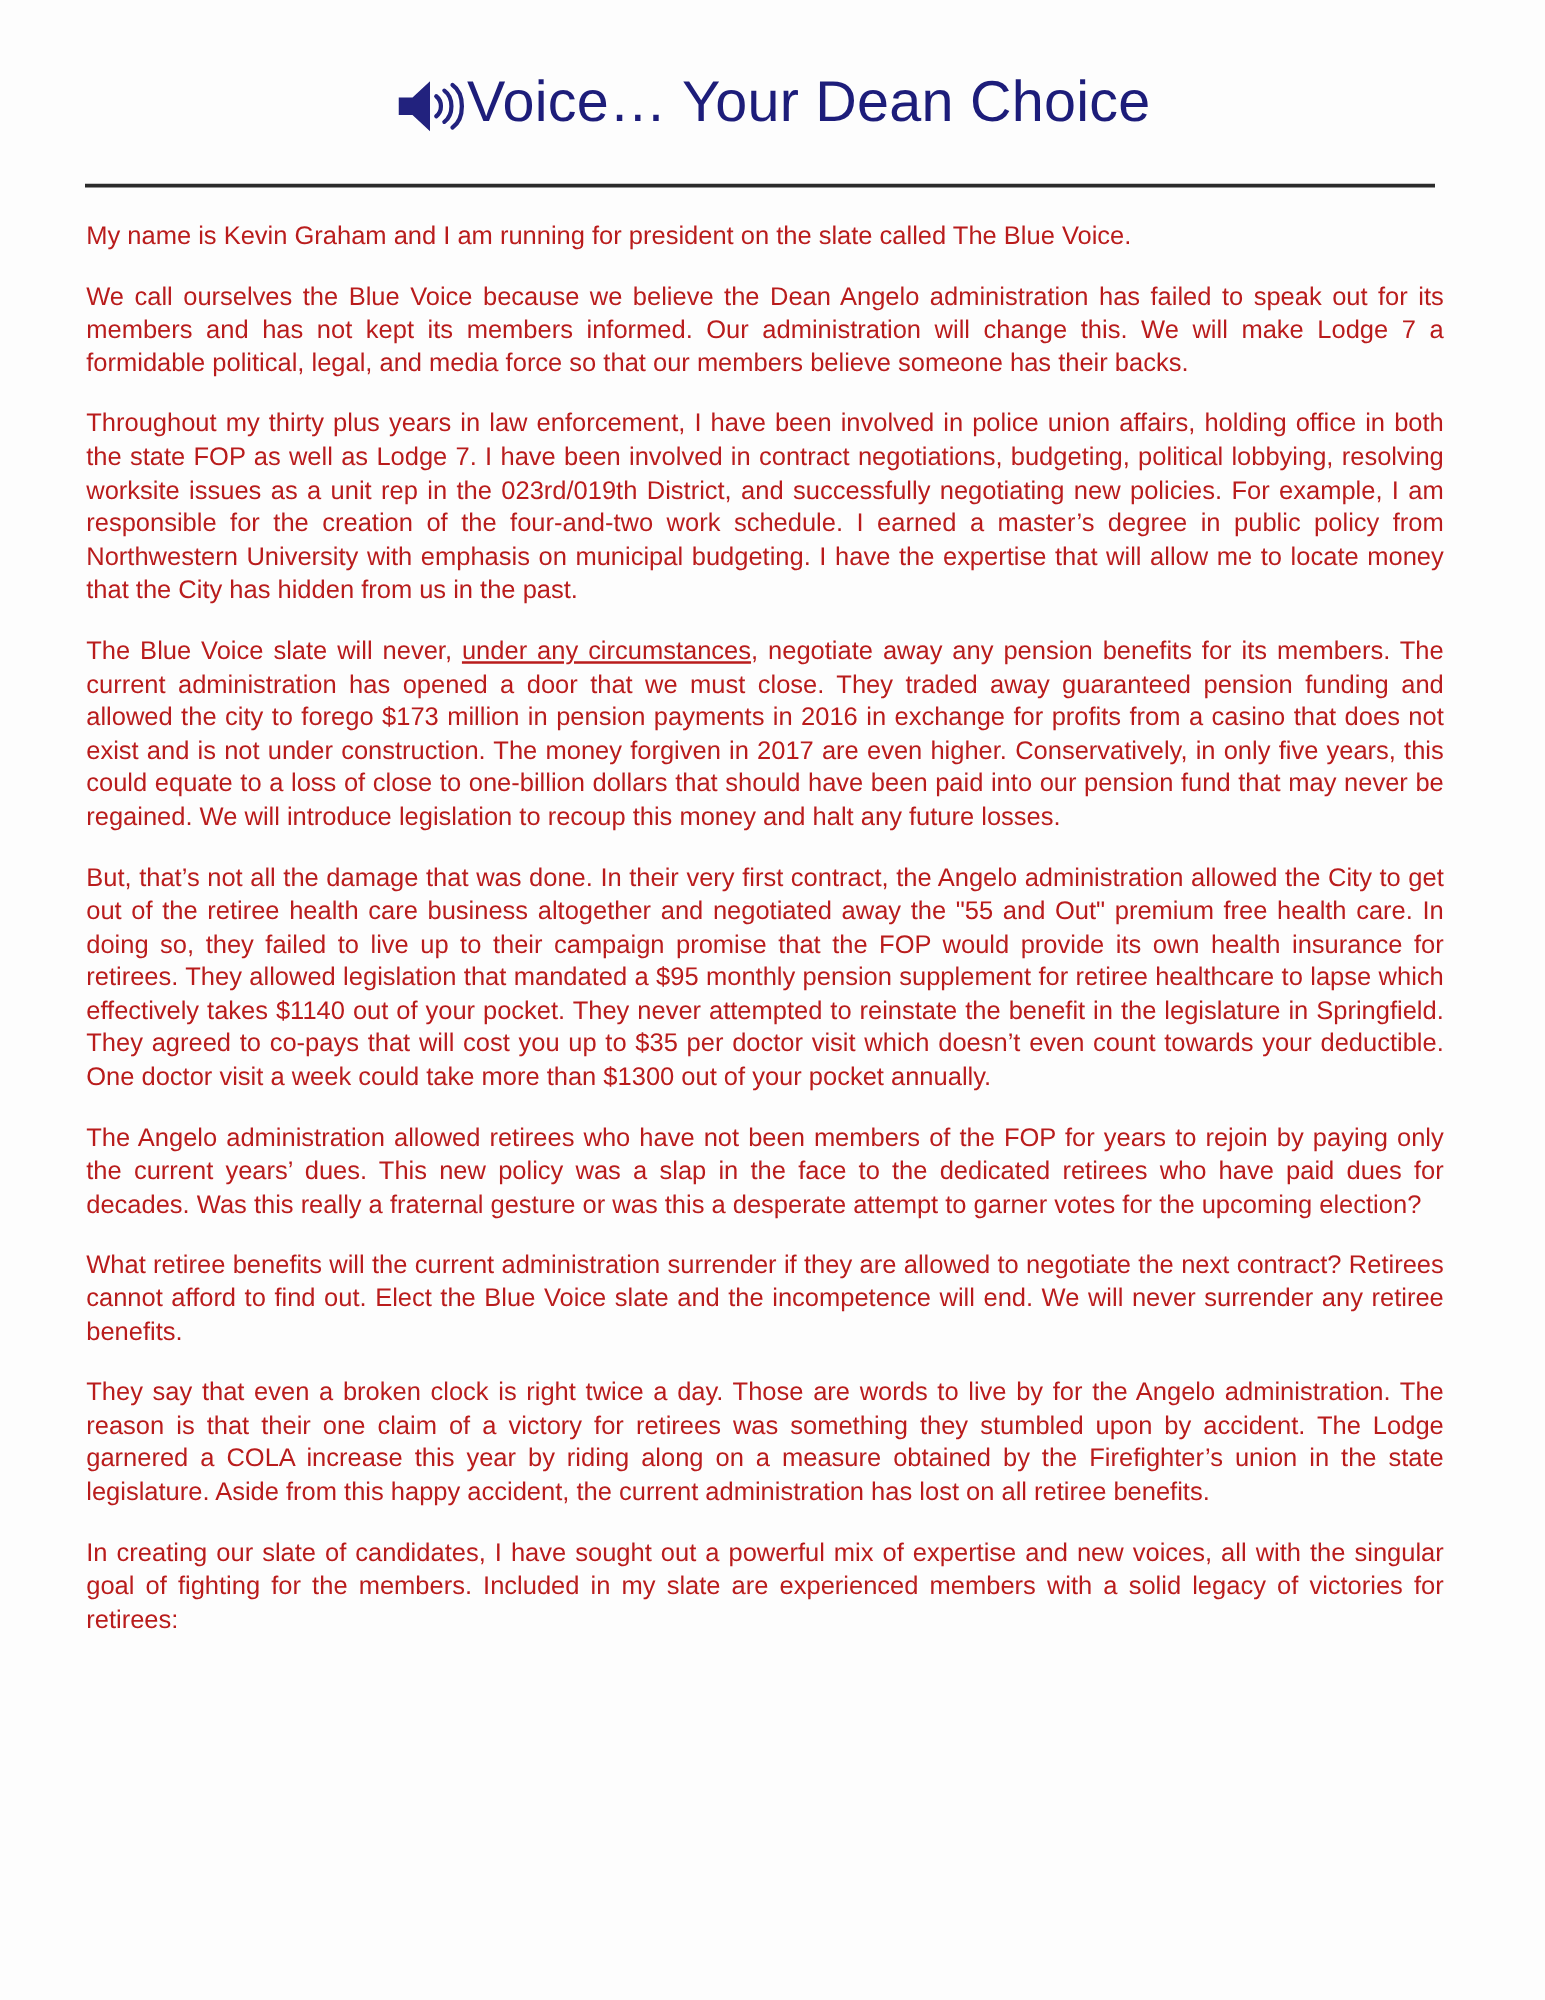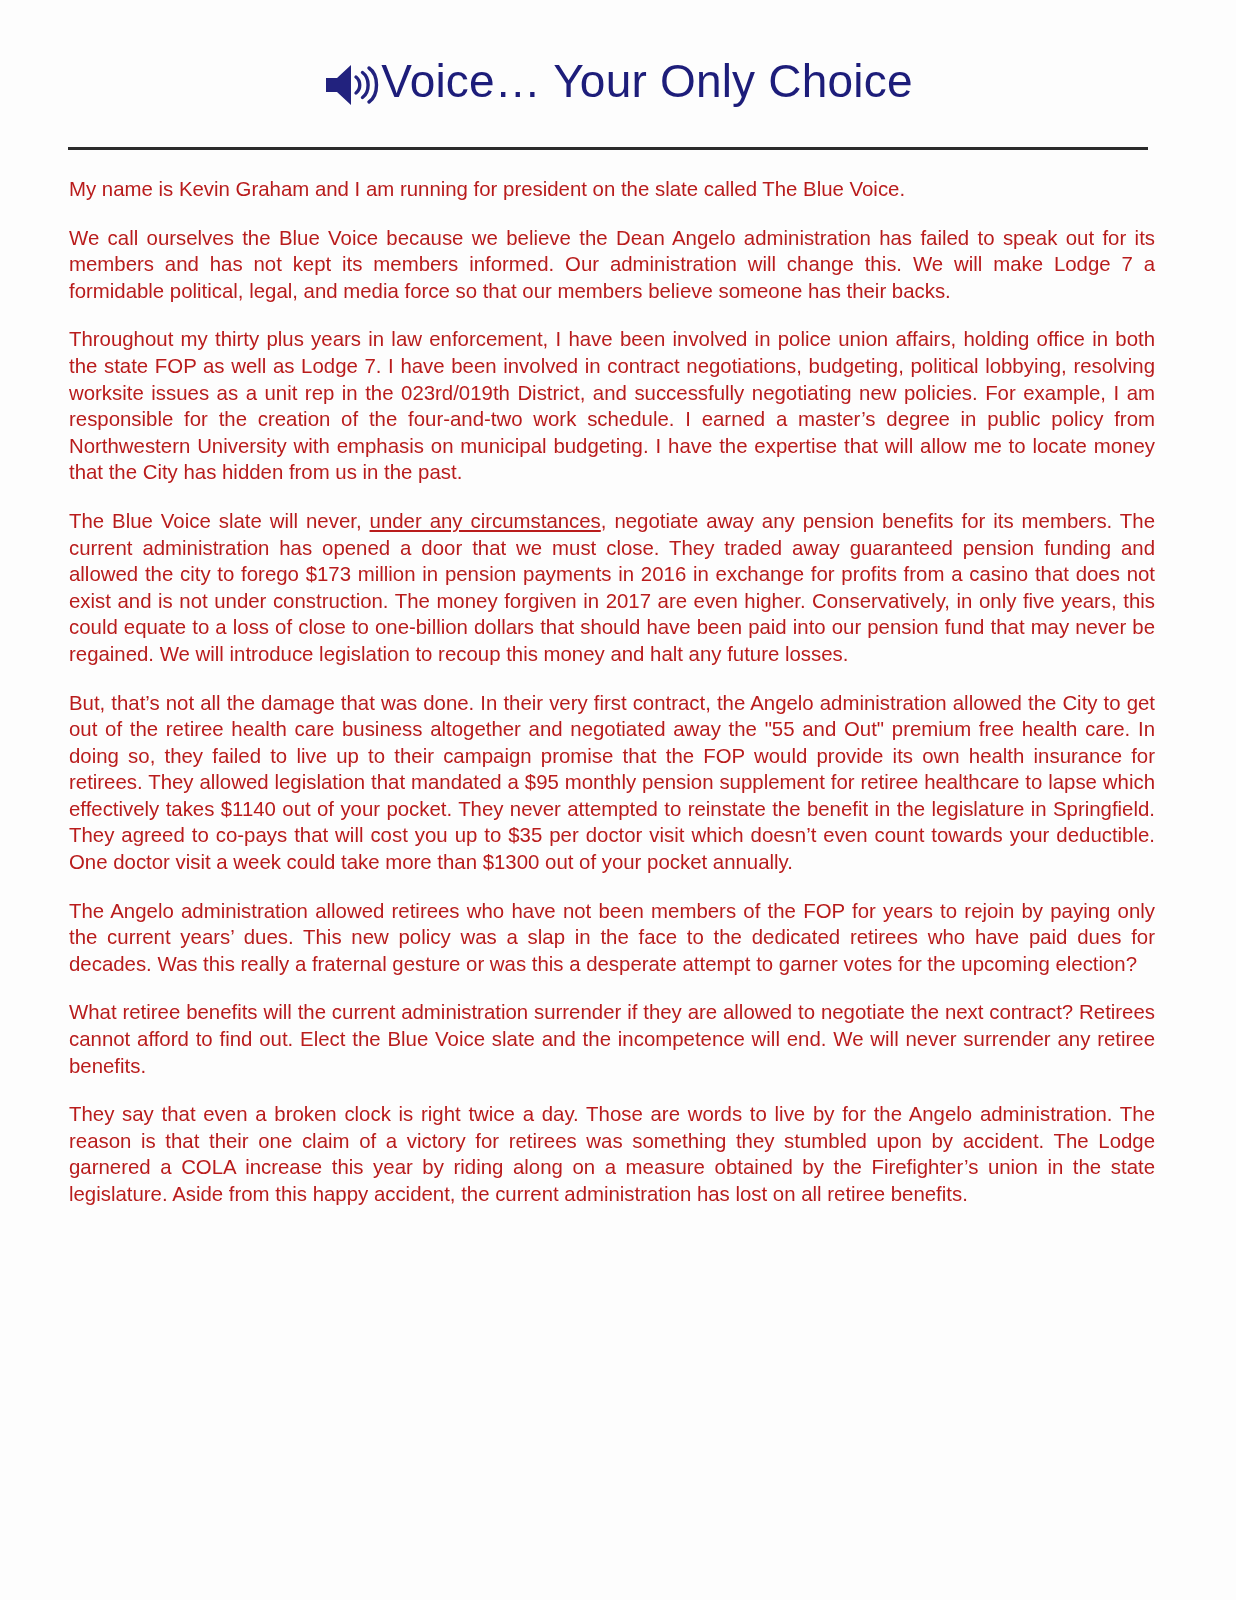--- a/index.html
+++ b/index.html
@@ -89,21 +89,21 @@
   <div class="header">
     <div class="title-line">
       <span class="speaker-icon">
         <svg width="56" height="46" viewBox="0 0 56 46" aria-hidden="true">
           <path d="M2 16 H13 L27 3 V43 L13 30 H2 Z" fill="#22227e"></path>
           <path d="M32 15 C37 19 37 27 32 31" stroke="#22227e" stroke-width="3.4" fill="none" stroke-linecap="round"></path>
           <path d="M38.5 10.5 C46 16 46 30 38.5 35.5" stroke="#22227e" stroke-width="3.4" fill="none" stroke-linecap="round"></path>
           <path d="M45 6 C55 13 55 33 45 40" stroke="#22227e" stroke-width="3.4" fill="none" stroke-linecap="round"></path>
         </svg>
       </span>
-      <span class="title-text">Voice… Your Only Choice</span>
+      <span class="title-text">Voice… Your Dean Choice</span>
     </div>
   </div>
 
   <div class="rule"></div>
 
   <div class="body-copy">
     <p class="para">My name is Kevin Graham and I am running for president on the slate called The Blue Voice.</p>
 
     <p class="para">We call ourselves the Blue Voice because we believe the Dean Angelo administration has failed to speak out for its members and has not kept its members informed. Our administration will change this. We will make Lodge 7 a formidable political, legal, and media force so that our members believe someone has their backs.</p>
 
@@ -114,15 +114,16 @@
     </p>
 
     <p class="para">But, that’s not all the damage that was done. In their very first contract, the Angelo administration allowed the City to get out of the retiree health care business altogether and negotiated away the "55 and Out" premium free health care. In doing so, they failed to live up to their campaign promise that the FOP would provide its own health insurance for retirees. They allowed legislation that mandated a $95 monthly pension supplement for retiree healthcare to lapse which effectively takes $1140 out of your pocket. They never attempted to reinstate the benefit in the legislature in Springfield. They agreed to co-pays that will cost you up to $35 per doctor visit which doesn’t even count towards your deductible. One doctor visit a week could take more than $1300 out of your pocket annually.</p>
 
     <p class="para">The Angelo administration allowed retirees who have not been members of the FOP for years to rejoin by paying only the current years’ dues. This new policy was a slap in the face to the dedicated retirees who have paid dues for decades. Was this really a fraternal gesture or was this a desperate attempt to garner votes for the upcoming election?</p>
 
     <p class="para">What retiree benefits will the current administration surrender if they are allowed to negotiate the next contract? Retirees cannot afford to find out. Elect the Blue Voice slate and the incompetence will end. We will never surrender any retiree benefits.</p>
 
     <p class="para">They say that even a broken clock is right twice a day. Those are words to live by for the Angelo administration. The reason is that their one claim of a victory for retirees was something they stumbled upon by accident. The Lodge garnered a COLA increase this year by riding along on a measure obtained by the Firefighter’s union in the state legislature. Aside from this happy accident, the current administration has lost on all retiree benefits.</p>
 
+    <p class="para">In creating our slate of candidates, I have sought out a powerful mix of expertise and new voices, all with the singular goal of fighting for the members. Included in my slate are experienced members with a solid legacy of victories for retirees:</p>
   </div>
 
 </div>
 
 </body></html>

